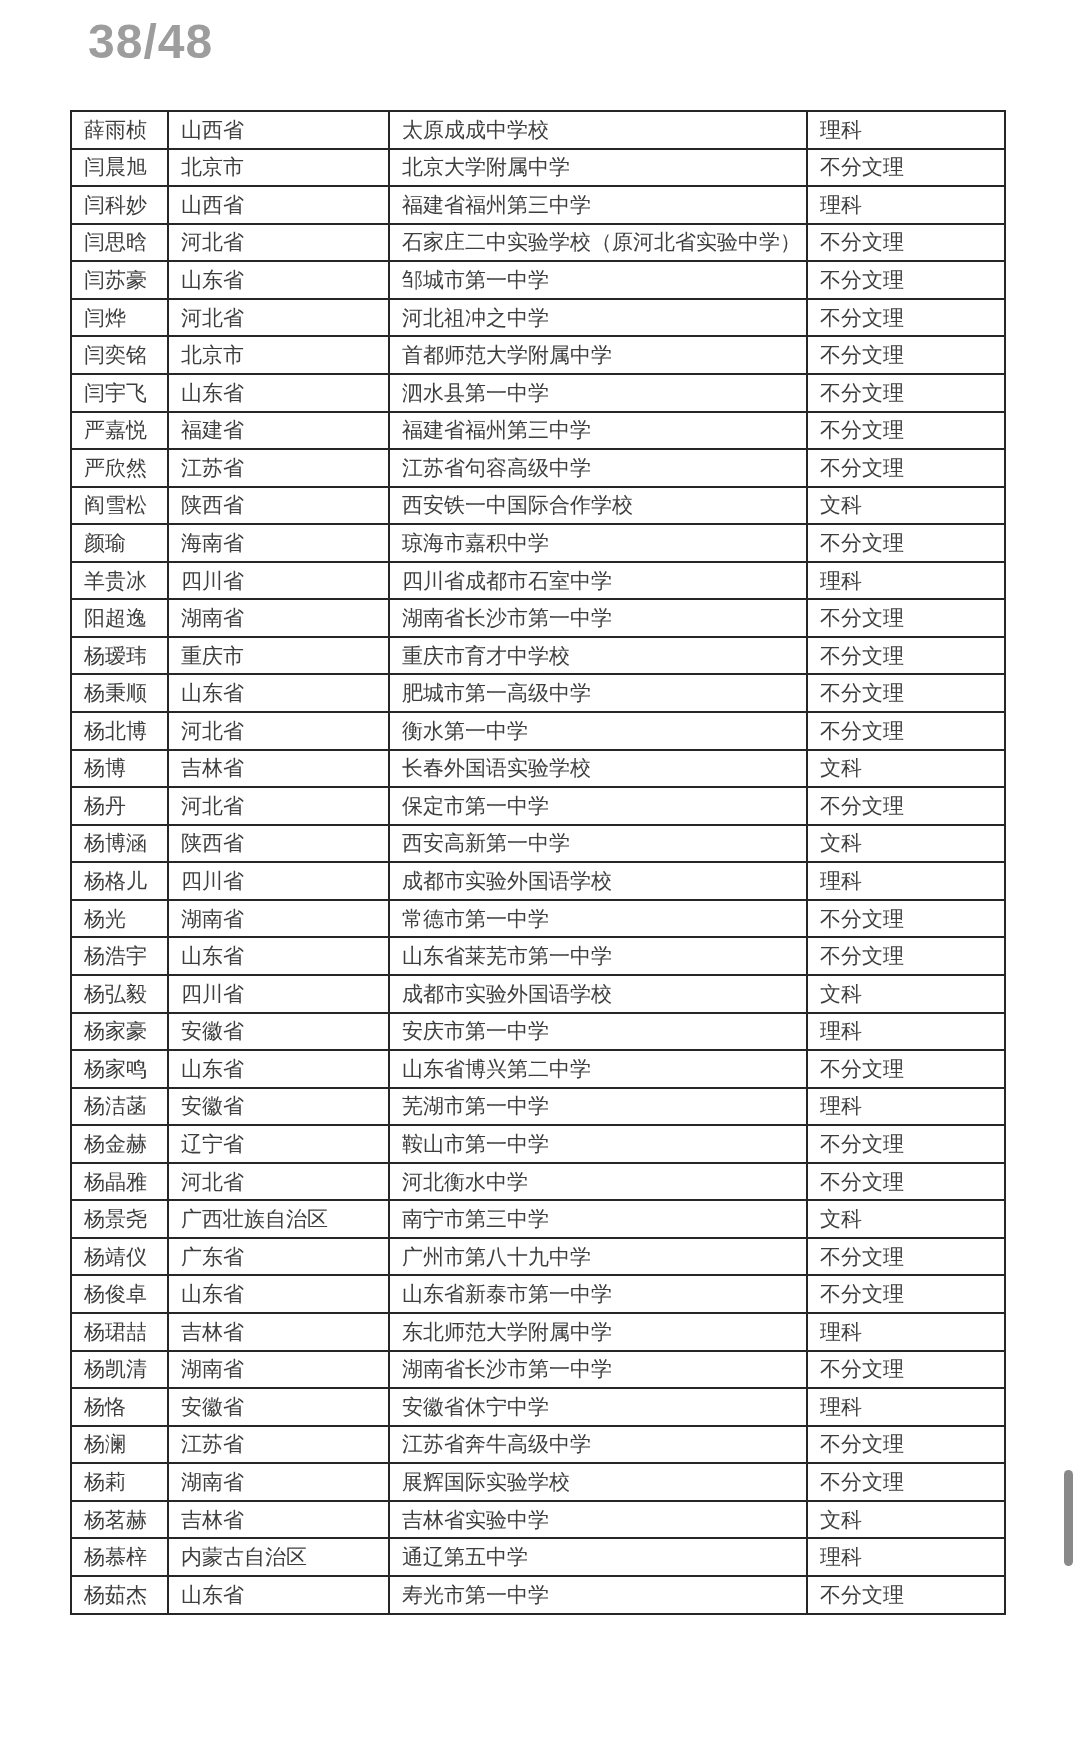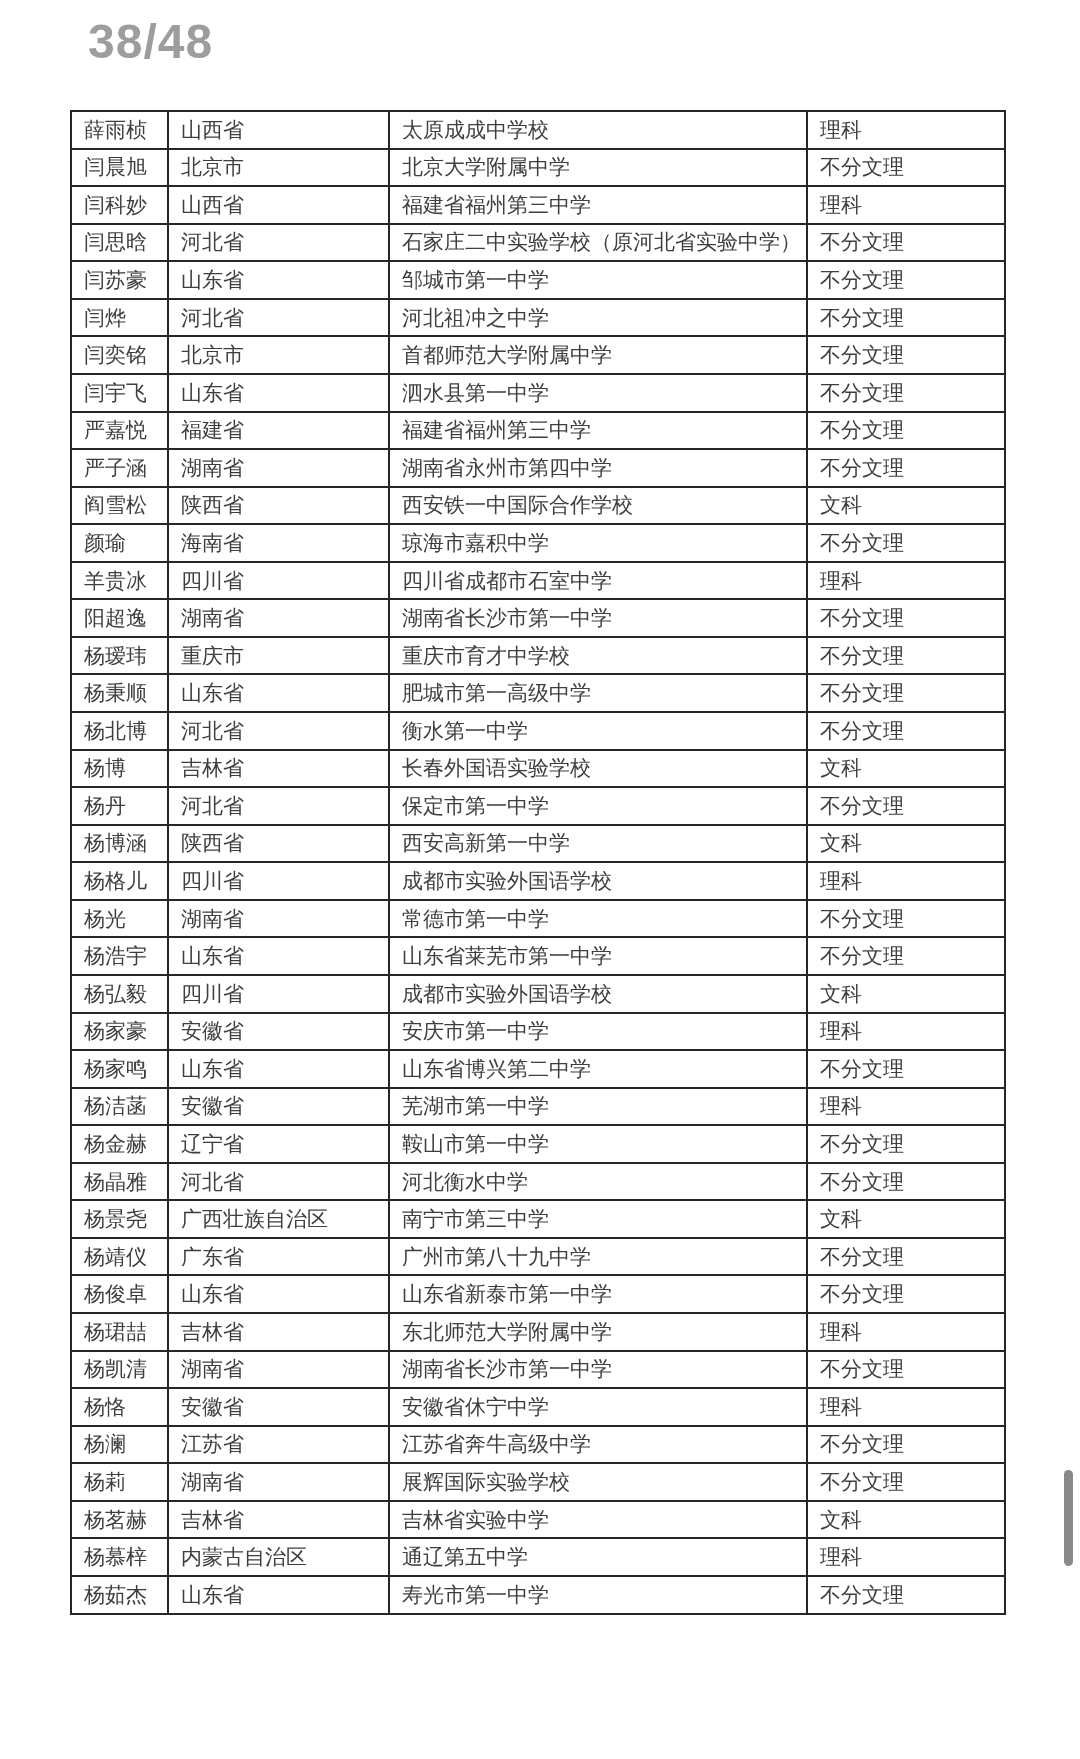--- a/index.html
+++ b/index.html
@@ -122,23 +122,23 @@
           <td>泗水县第一中学</td>
           <td>不分文理</td>
         </tr>
         <tr>
           <td>严嘉悦</td>
           <td>福建省</td>
           <td>福建省福州第三中学</td>
           <td>不分文理</td>
         </tr>
         <tr>
-          <td>严子涵</td>
-          <td>湖南省</td>
-          <td>湖南省永州市第四中学</td>
+          <td>严欣然</td>
+          <td>江苏省</td>
+          <td>江苏省句容高级中学</td>
           <td>不分文理</td>
         </tr>
         <tr>
           <td>阎雪松</td>
           <td>陕西省</td>
           <td>西安铁一中国际合作学校</td>
           <td>文科</td>
         </tr>
         <tr>
           <td>颜瑜</td>

